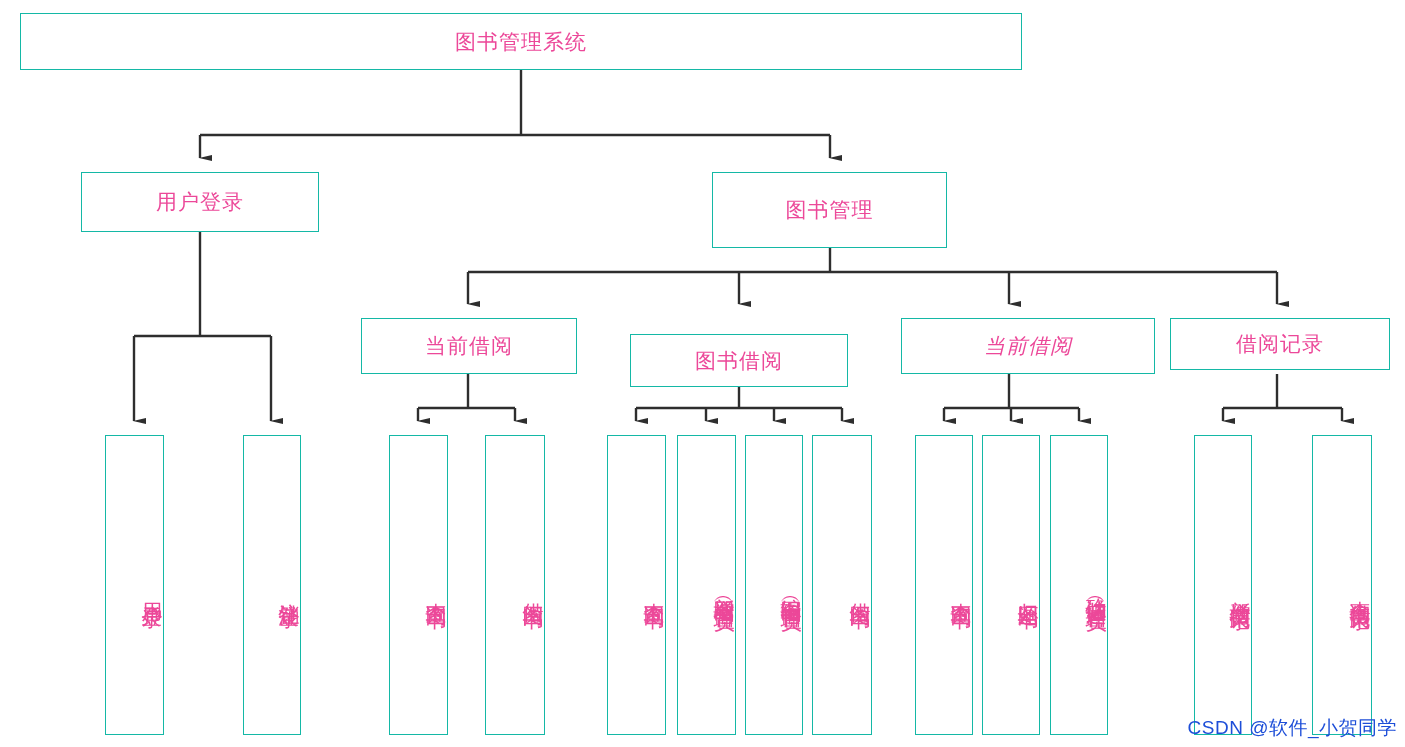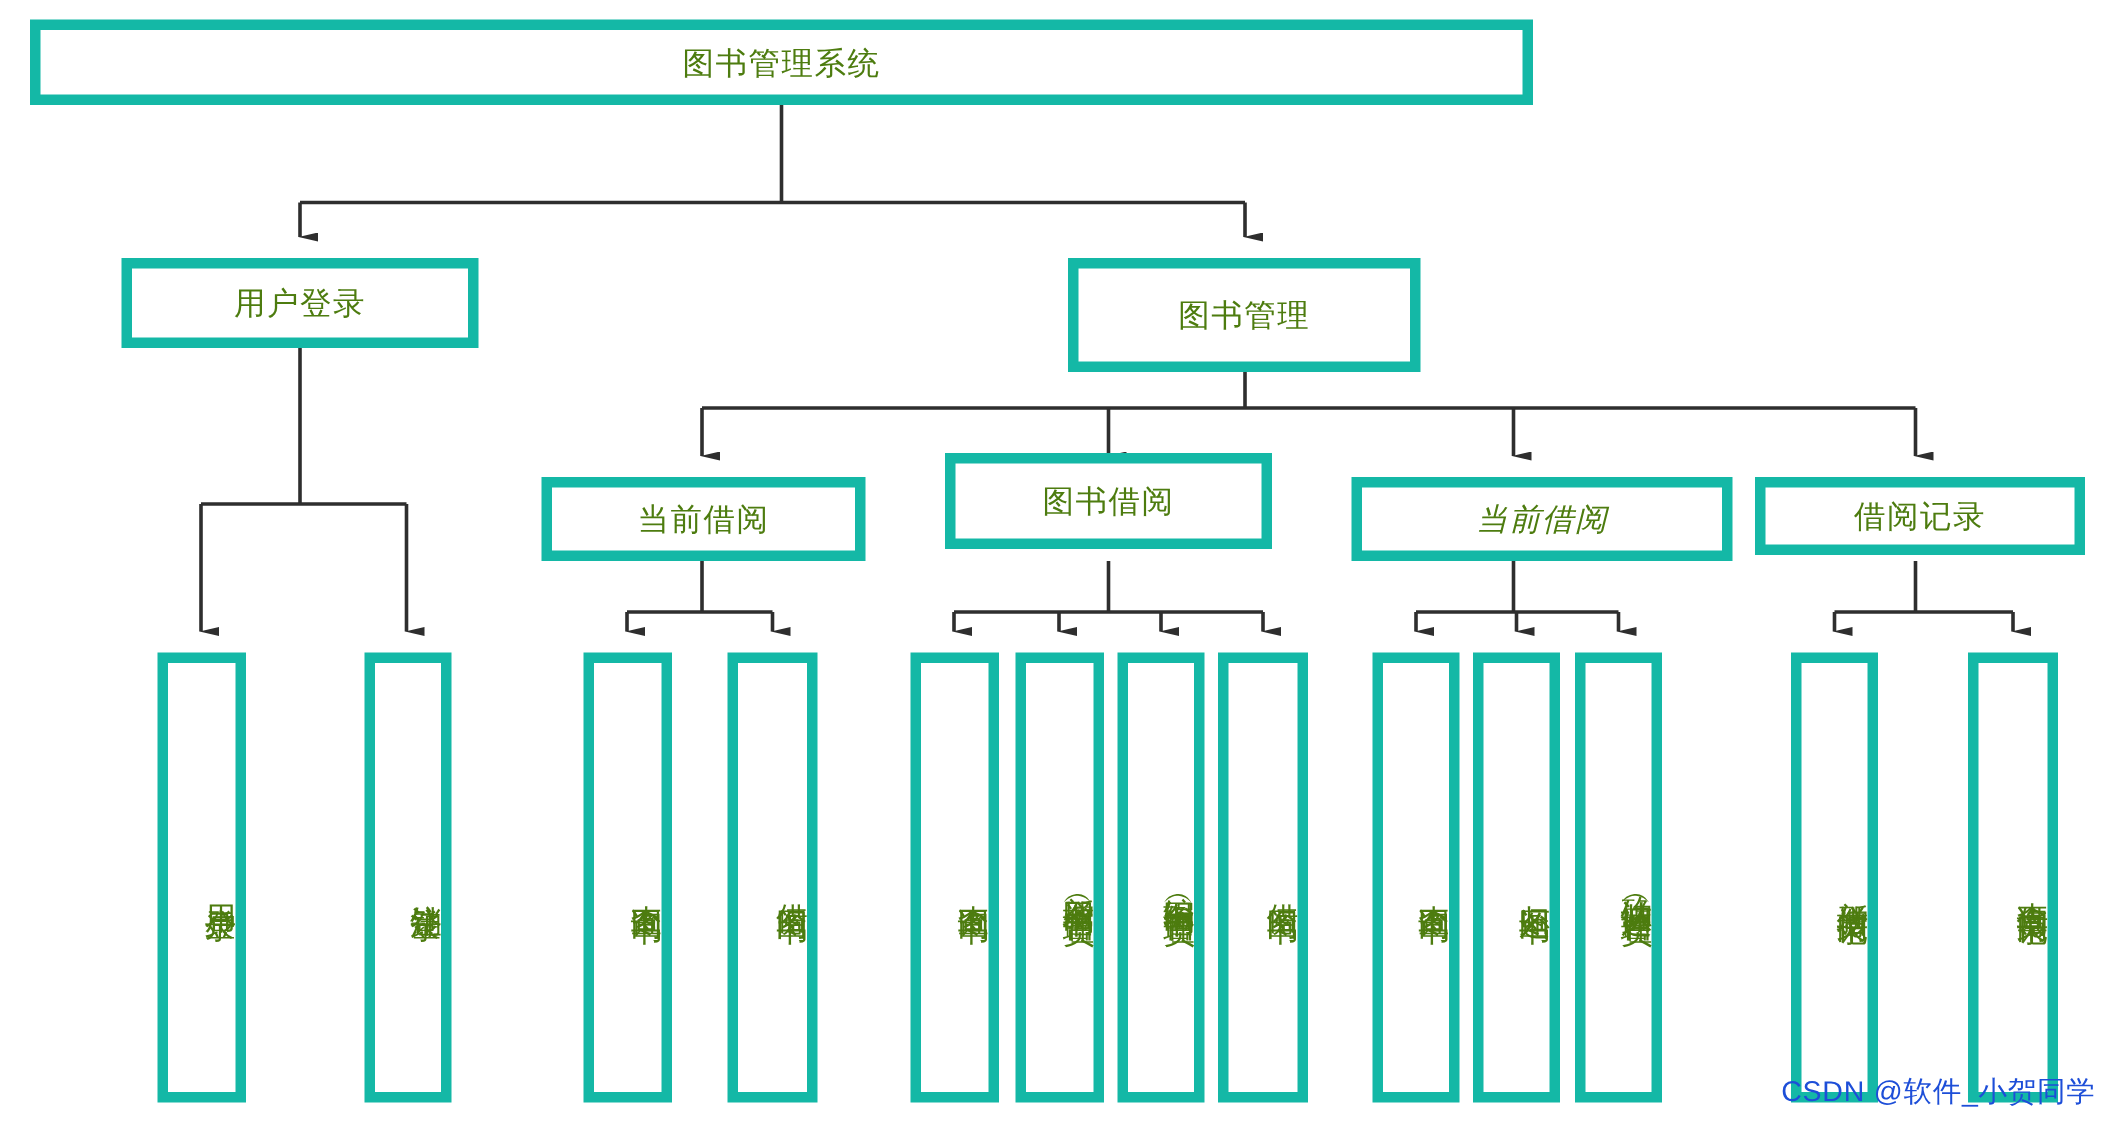--- a/index.html
+++ b/index.html
@@ -17,26 +17,26 @@
   }
   svg#wires {
     position: absolute;
     left: 0; top: 0;
     width: 1405px;
     height: 747px;
   }
   .node {
     position: absolute;
     box-sizing: border-box;
-    border: 7px solid #14b8a6;
+    border: 1px solid #14b8a6;
     background: #ffffff;
     display: flex;
     align-items: center;
     justify-content: center;
-    color: #4d7c0f;
+    color: #ec4899;
     text-align: center;
   }
   .node.horiz {
     font-size: 21px;
     letter-spacing: 1px;
   }
   .node.vert {
     writing-mode: vertical-rl;
     text-orientation: upright;
     font-size: 21px;
@@ -123,21 +123,21 @@
   <div class="node horiz" style="left:81px; top:172px; width:238px; height:60px;">
     <span>用户登录</span>
   </div>
   <div class="node horiz" style="left:712px; top:172px; width:235px; height:76px;">
     <span>图书管理</span>
   </div>
 
   <div class="node horiz" style="left:361px; top:318px; width:216px; height:56px;">
     <span>当前借阅</span>
   </div>
-  <div class="node horiz" style="left:630px; top:302px; width:218px; height:64px;">
+  <div class="node horiz" style="left:630px; top:334px; width:218px; height:53px;">
     <span>图书借阅</span>
   </div>
   <div class="node horiz" style="left:901px; top:318px; width:254px; height:56px;font-style:italic;">
     <span>当前借阅</span>
   </div>
   <div class="node horiz" style="left:1170px; top:318px; width:220px; height:52px;">
     <span>借阅记录</span>
   </div>
 
   <div class="node vert" style="left:105px; top:435px; width:59px; height:300px;">

